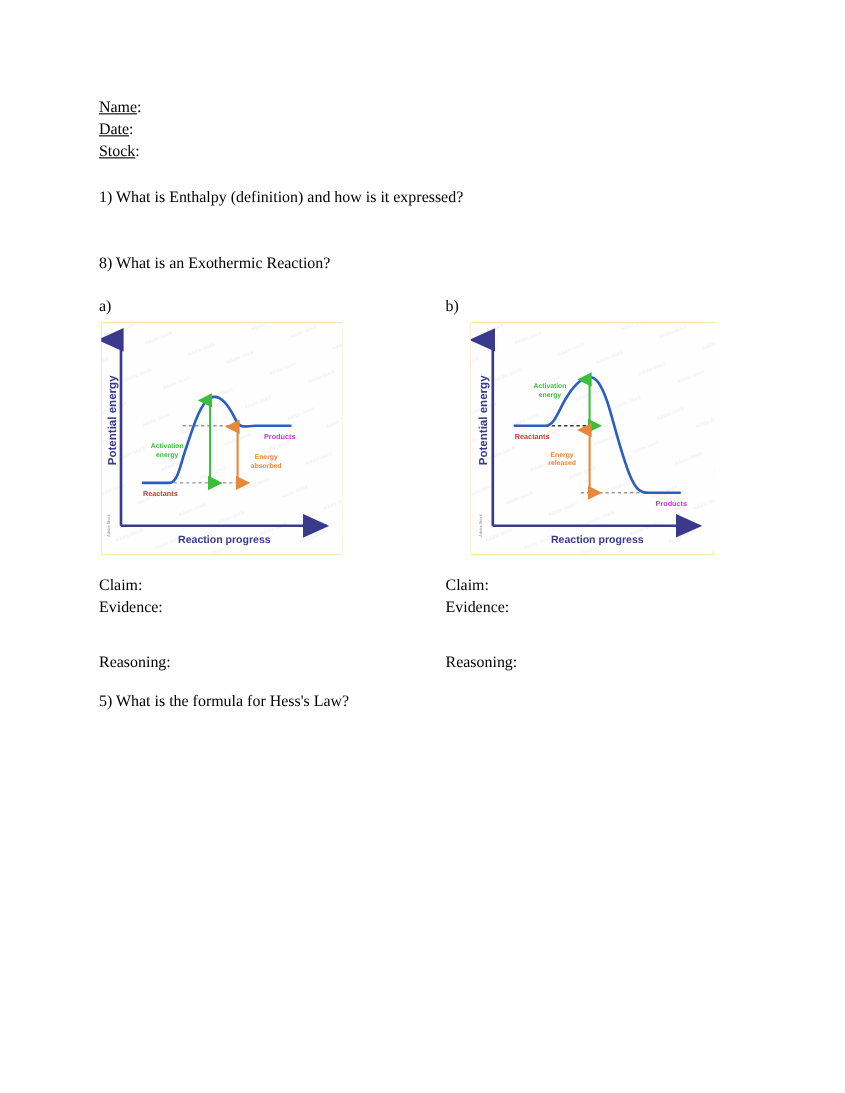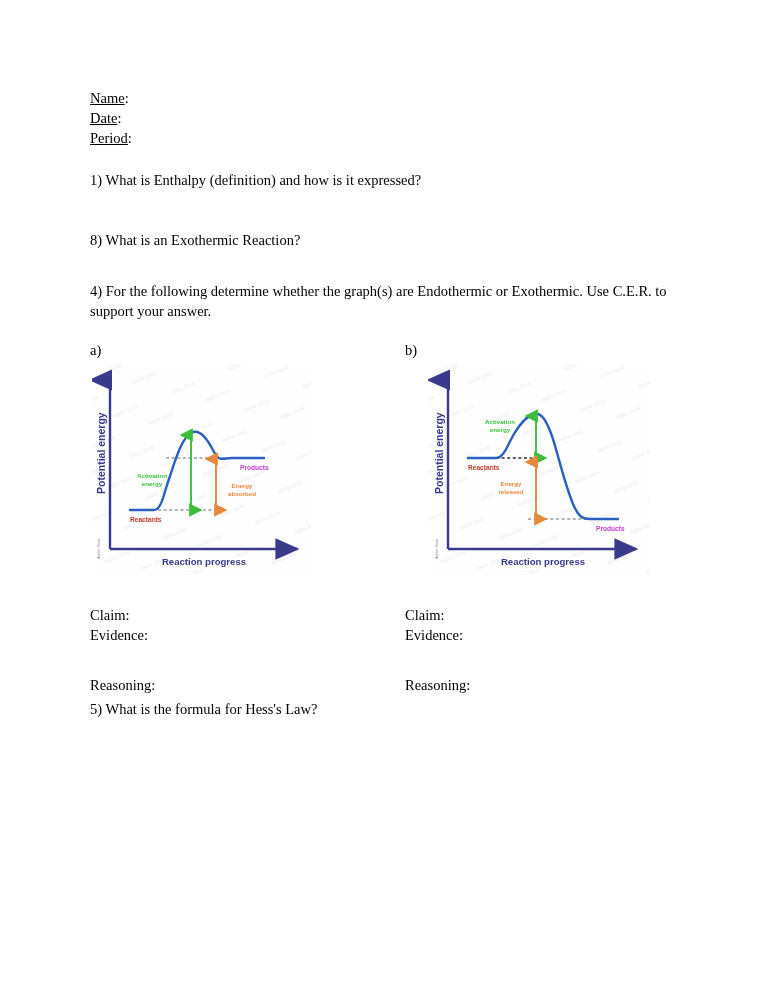--- a/index.html
+++ b/index.html
@@ -76,21 +76,21 @@
   }
   .fig.fig-a { left: 2px; }
   .fig.fig-b { left: 338px; width: 222px; }
 
   .cer {
     position: relative;
     margin-top: 16px;
   }
   .cer-col {
     position: absolute;
-    top: 12px;
+    top: 0;
     font-size: 14.5px;
     line-height: 20px;
     color: #000;
   }
   .cer-col.left { left: 0; }
   .cer-col.right { left: 315px; }
   .cer-gap { height: 30px; }
   .cer-block { height: 94px; }
   .q5 { font-size: 14.5px; line-height: 20px; color: #000; margin-top: 12px; }
   svg { display: block; }
@@ -101,26 +101,25 @@
   }
 </style>
 </head>
 <body>
 
 <div class="page">
   <div class="doc">
 
     <div class="field-line"><span class="lbl">Name</span><span>:</span></div>
     <div class="field-line"><span class="lbl">Date</span><span>:</span></div>
-    <div class="field-line"><span class="lbl">Period</span><span>:</span></div>
+    <div class="field-line"><span class="lbl">Stock</span><span>:</span></div>
 
 
     <div class="q">1) What is Enthalpy (definition) and how is it expressed?</div>
     <div class="q" style="margin-top:40px">8) What is an Exothermic Reaction?</div>
-    <div class="q q4">4) For the following determine whether the graph(s) are Endothermic or Exothermic. Use C.E.R. to support your answer.</div>
 
     <div class="ab-row">
       <span class="col-a">a)</span>
       <span class="col-b">b)</span>
     </div>
 
     <div class="figs">
 
       <div class="fig fig-a">
         <svg width="219" height="211" viewBox="0 0 219 211">

